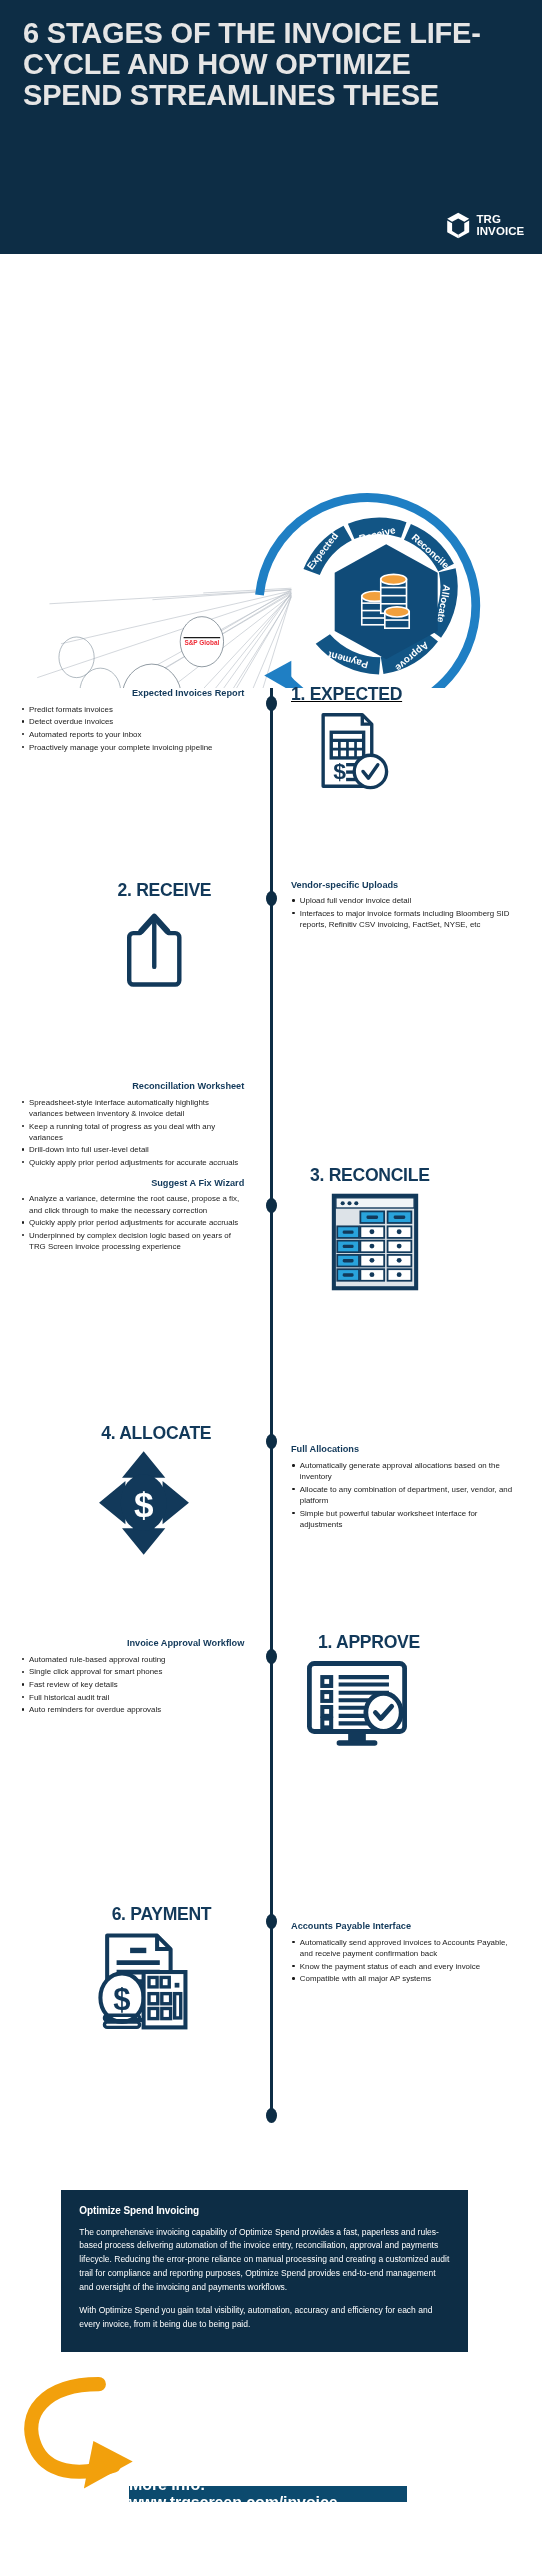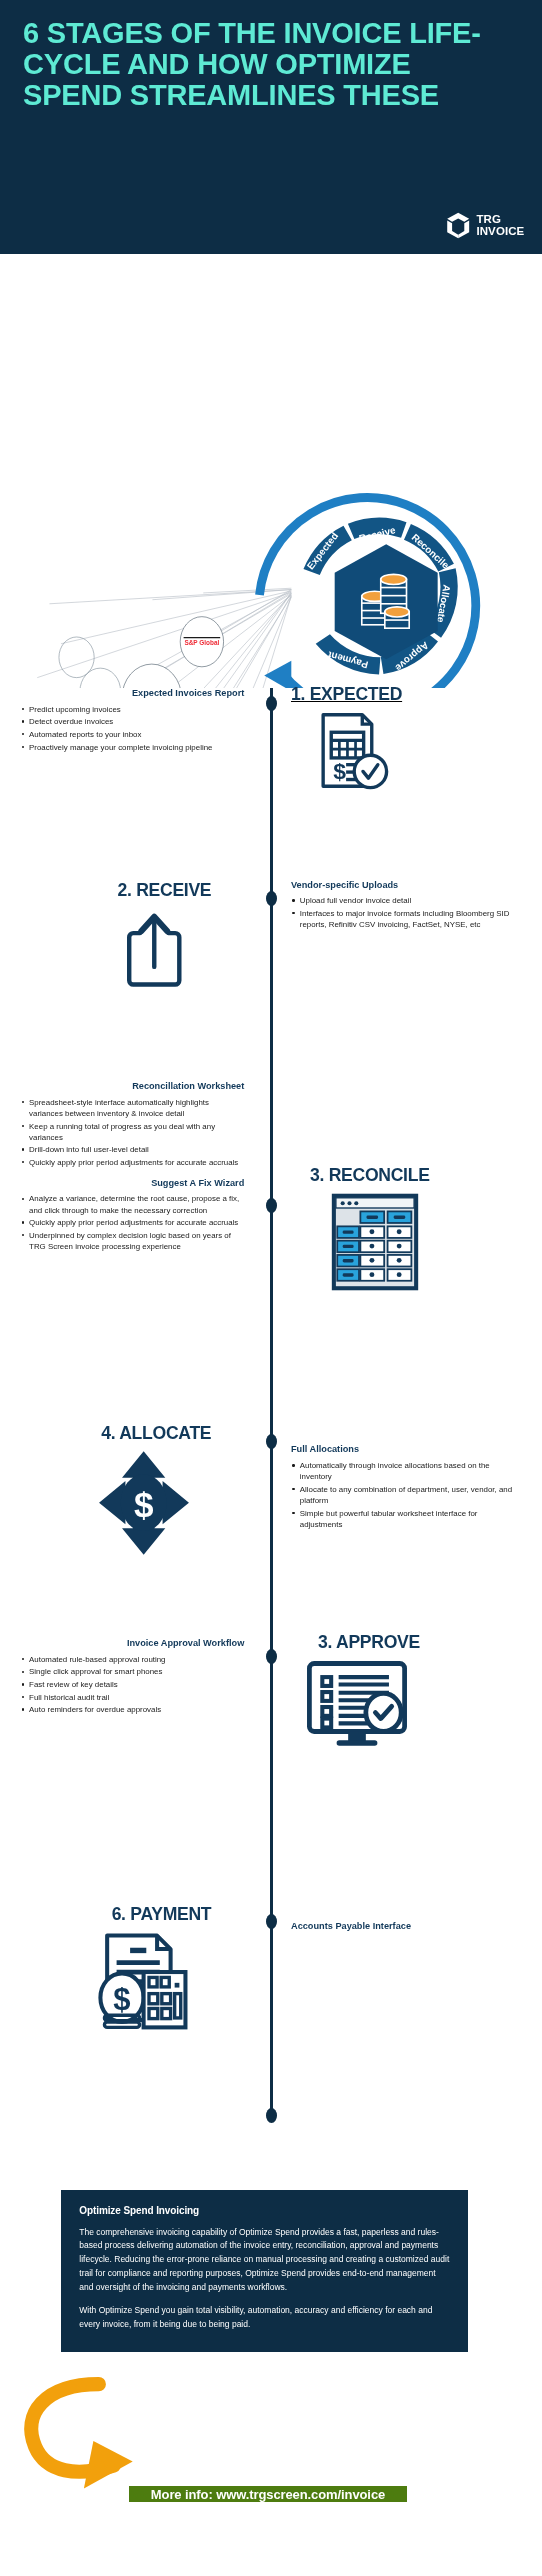--- a/index.html
+++ b/index.html
@@ -12,21 +12,21 @@
 
   
   .header {
     position: relative;
     width: 542px;
     height: 254px;
     background: #0d2d45;
     padding: 17.6px 23px 0 23px;
   }
   .header-title {
-    color: #5eead4;
+    color: #e5e5e5;
     font-size: 29px;
     line-height: 1.07;
     font-weight: bold;
     letter-spacing: -0.2px;
     font-family: "Liberation Sans", sans-serif;
     text-transform: uppercase;
     max-width: 475px;
     font-stretch: condensed;
   }
   .logo-wrap {
@@ -150,23 +150,23 @@
     margin-bottom: 9.5px;
   }
   .panel p:last-child { margin-bottom: 0; }
 
   .cta {
     position: absolute;
     left: 129px;
     top: 313px;
     width: 278px;
     height: 16px;
-    background: #4d7c0f;
+    background: #0c4a6e;
     color: #ffffff;
-    font-size: 13px;
+    font-size: 16px;
     font-weight: bold;
     display: flex;
     align-items: center;
     justify-content: center;
     letter-spacing: -0.1px;
   }
   .arrow-svg { position: absolute; left: 12.2px; top: 203px; }
 </style>
 </head>
 <body>
@@ -337,21 +337,21 @@
   <div class="spine-dot" style="top:510px;"></div>
   <div class="spine-dot" style="top:746px;"></div>
   <div class="spine-dot" style="top:961px;"></div>
   <div class="spine-dot" style="top:1226px;"></div>
   <div class="spine-dot" style="top:1420px;"></div>
 
   <div class="stage" style="top:0;">
     <div class="col-left" style="top:0px;">
       <div class="sub-head head-left">Expected Invoices Report</div>
       <ul class="bul">
-        <li>Predict upcoming invoices</li>
+        <li>Predict formats invoices</li>
         <li>Detect overdue invoices</li>
         <li>Automated reports to your inbox</li>
         <li>Proactively manage your complete invoicing pipeline</li>
       </ul>
     </div>
     <div class="col-right" style="top:-2.7px;text-decoration:underline;">
       <div class="stage-title title-right">1. EXPECTED</div>
       <svg width="81" height="85" style="margin-top:4.1px;margin-left:20.3px;" viewBox="0 0 120 125">
         <path d="M18 8 h58 l14 14 v92 h-72 z" fill="none" stroke="#12395a" stroke-width="5" stroke-linejoin="round"></path>
         <path d="M76 8 v14 h14" fill="none" stroke="#12395a" stroke-width="5"></path>
@@ -464,40 +464,40 @@
         <polygon points="72,159 104,120 88,120 88,107 56,107 56,120 40,120" fill="#12395a"></polygon>
         <polygon points="6,82 45,50 45,66 58,66 58,98 45,98 45,114" fill="#12395a"></polygon>
         <polygon points="139,82 100,50 100,66 87,66 87,98 100,98 100,114" fill="#12395a"></polygon>
         <ellipse cx="72" cy="82" rx="34" ry="42" fill="#12395a"></ellipse>
         <text x="72" y="103" font-family="Liberation Sans, sans-serif" font-size="52" font-weight="bold" fill="#ffffff" text-anchor="middle">$</text>
       </svg>
     </div>
     <div class="col-right" style="top:20.3px;">
       <div class="sub-head">Full Allocations</div>
       <ul class="bul">
-        <li>Automatically through invoice allocations based on the inventory</li>
+        <li>Automatically generate approval allocations based on the inventory</li>
         <li>Allocate to any combination of department, user, vendor, and platform</li>
         <li>Simple but powerful tabular worksheet interface for adjustments</li>
       </ul>
     </div>
   </div>
 
   <div class="stage" style="top:946px;">
     <div class="col-left" style="top:4.1px;">
       <div class="sub-head head-left">Invoice Approval Workflow</div>
       <ul class="bul">
         <li>Automated rule-based approval routing</li>
         <li>Single click approval for smart phones</li>
         <li>Fast review of key details</li>
         <li>Full historical audit trail</li>
         <li>Auto reminders for overdue approvals</li>
       </ul>
     </div>
     <div class="col-right" style="top:-1.4px;">
-      <div class="stage-title title-right" style="padding-left:27px;">3. APPROVE</div>
+      <div class="stage-title title-right" style="padding-left:27px;">1. APPROVE</div>
       <svg width="102" height="92" style="margin-top:8.1px;margin-left:15px;" viewBox="0 0 150 135">
         <rect x="5" y="5" width="140" height="100" rx="7" fill="none" stroke="#12395a" stroke-width="7"></rect>
         <rect x="24" y="25" width="13" height="13" fill="none" stroke="#12395a" stroke-width="6"></rect>
         <rect x="24" y="47" width="13" height="13" fill="none" stroke="#12395a" stroke-width="6"></rect>
         <rect x="24" y="69" width="13" height="13" fill="none" stroke="#12395a" stroke-width="6"></rect>
         <rect x="24" y="86" width="13" height="13" fill="none" stroke="#12395a" stroke-width="6"></rect>
         <line x1="48" y1="25" x2="122" y2="25" stroke="#12395a" stroke-width="6"></line>
         <line x1="48" y1="36" x2="122" y2="36" stroke="#12395a" stroke-width="6"></line>
         <line x1="48" y1="48" x2="122" y2="48" stroke="#12395a" stroke-width="6"></line>
         <line x1="48" y1="59" x2="122" y2="59" stroke="#12395a" stroke-width="6"></line>
@@ -532,20 +532,25 @@
         <rect x="118" y="78" width="7" height="7" fill="#12395a"></rect>
         <rect x="80" y="94" width="13" height="15" fill="none" stroke="#12395a" stroke-width="5"></rect>
         <rect x="99" y="94" width="13" height="15" fill="none" stroke="#12395a" stroke-width="5"></rect>
         <rect x="118" y="94" width="9" height="36" fill="none" stroke="#12395a" stroke-width="5"></rect>
         <rect x="80" y="116" width="13" height="15" fill="none" stroke="#12395a" stroke-width="5"></rect>
         <rect x="99" y="116" width="13" height="15" fill="none" stroke="#12395a" stroke-width="5"></rect>
       </svg>
     </div>
     <div class="col-right" style="top:16px;">
       <div class="sub-head">Accounts Payable Interface</div>
+      <ul class="bul">
+        <li>Automatically send approved invoices to Accounts Payable, and receive payment confirmation back</li>
+        <li>Know the payment status of each and every invoice</li>
+        <li>Compatible with all major AP systems</li>
+      </ul>
     </div>
   </div>
 </div>
 
 <div class="footer">
   <div class="panel">
     <h2>Optimize Spend Invoicing</h2>
     <p>The comprehensive invoicing capability of Optimize Spend provides a fast, paperless and rules-based process delivering automation of the invoice entry, reconciliation, approval and payments lifecycle. Reducing the error-prone reliance on manual processing and creating a customized audit trail for compliance and reporting purposes, Optimize Spend provides end-to-end management and oversight of the invoicing and payments workflows.</p>
     <p>With Optimize Spend you gain total visibility, automation, accuracy and efficiency for each and every invoice, from it being due to being paid.</p>
   </div>

